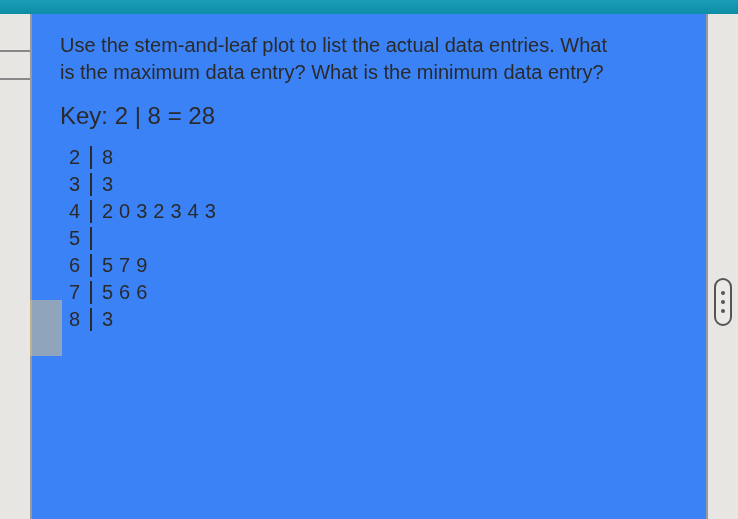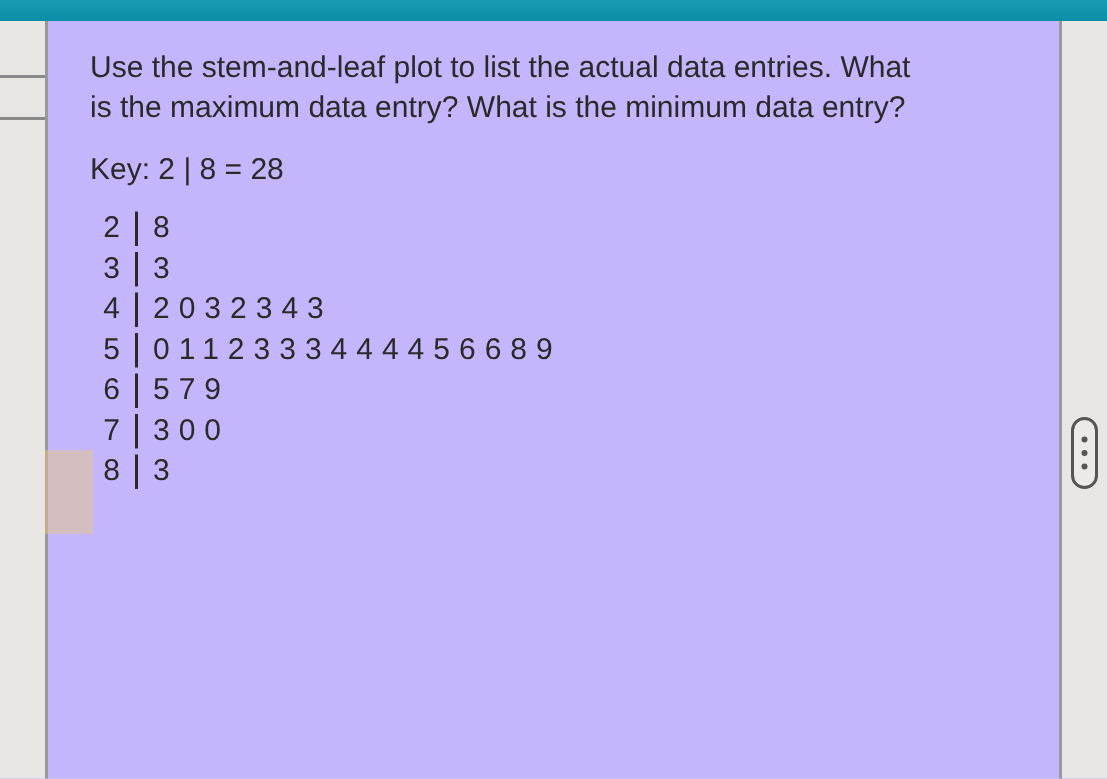--- a/index.html
+++ b/index.html
@@ -22,21 +22,21 @@
       right: 0;
       height: 14px;
       background: linear-gradient(to bottom, #1a9db8, #0d8ca5);
     }
     .page {
       position: absolute;
       top: 14px;
       left: 30px;
       right: 30px;
       bottom: 0;
-      background: #c4b5fd;
+      background: #3b82f6;
       border-left: 2px solid #999;
       border-right: 2px solid #999;
       padding: 18px 28px 0 28px;
     }
     .left-tab {
       position: absolute;
       left: 0;
       top: 50px;
       width: 30px;
       height: 30px;
@@ -44,21 +44,21 @@
       border-bottom: 2px solid #888;
       background: #e8e6e3;
     }
     .question {
       font-size: 20px;
       color: #2a2a2a;
       line-height: 1.35;
       margin-bottom: 16px;
     }
     .key-line {
-      font-size: 20px;
+      font-size: 24px;
       color: #2a2a2a;
       margin-bottom: 14px;
     }
     .stemleaf {
       font-size: 20px;
       color: #2a2a2a;
       margin-left: 8px;
     }
     .sl-row {
       display: flex;
@@ -131,29 +131,28 @@
     <div class="sl-row">
       <div class="stem">3</div>
       <div class="leaves">3</div>
     </div>
     <div class="sl-row">
       <div class="stem">4</div>
       <div class="leaves">2032343</div>
     </div>
     <div class="sl-row">
       <div class="stem">5</div>
-      <div class="leaves">0112333444456689</div>
     </div>
     <div class="sl-row">
       <div class="stem">6</div>
       <div class="leaves">579</div>
     </div>
     <div class="sl-row">
       <div class="stem">7</div>
-      <div class="leaves">300</div>
+      <div class="leaves">566</div>
     </div>
     <div class="sl-row">
       <div class="stem">8</div>
       <div class="leaves">3</div>
     </div>
   </div>
 
 </div>
 
 <div class="side-widget">

